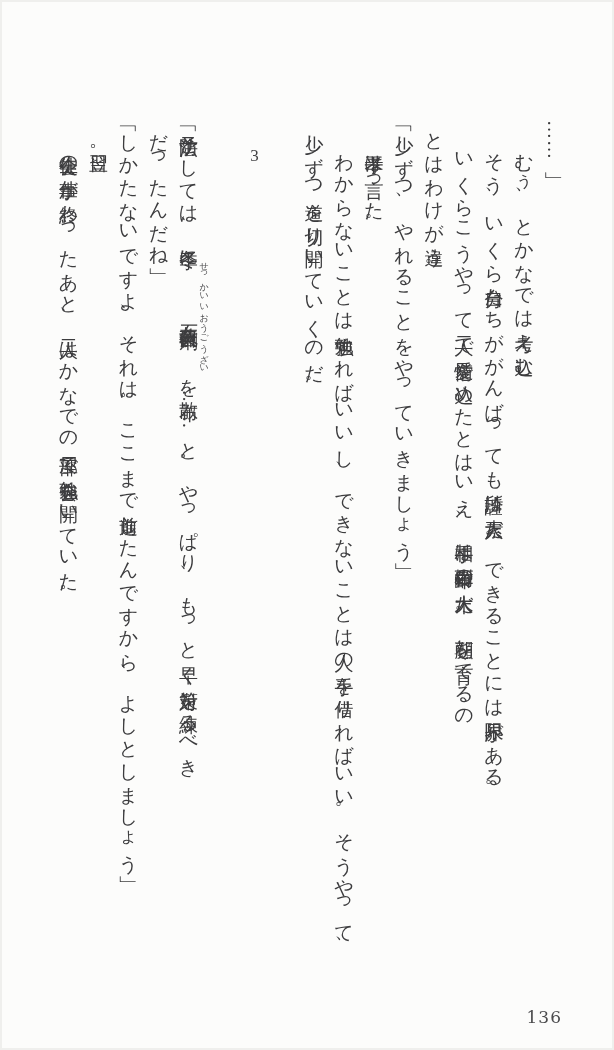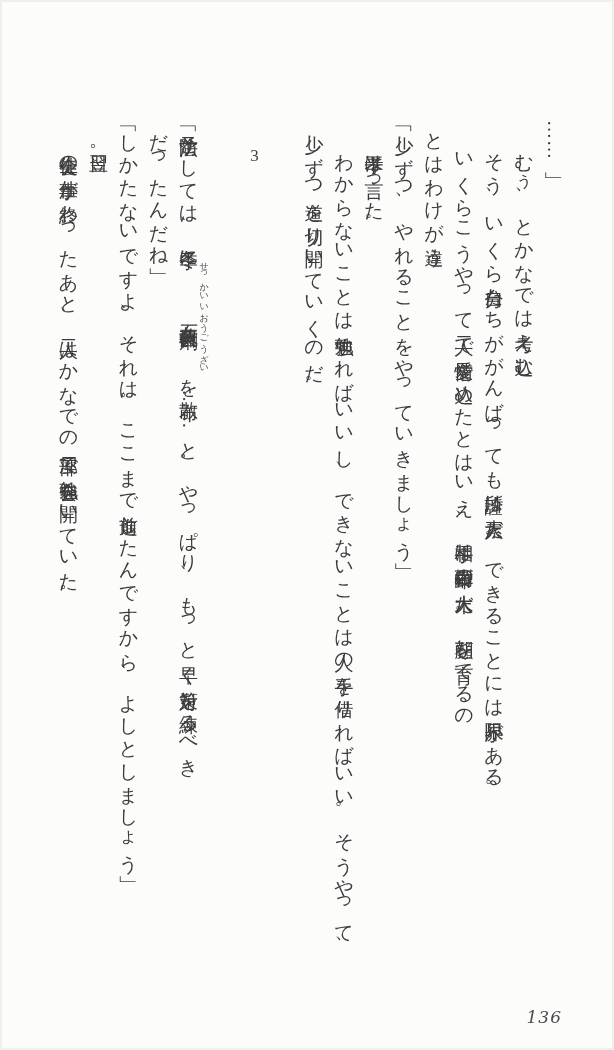--- a/index.html
+++ b/index.html
@@ -52,21 +52,20 @@
   rt {
     font-size: 9px;
     letter-spacing: 0;
     color: #4a4a4c;
   }
   .page-number {
     position: absolute;
     right: 50px;
     bottom: 21px;
     font-family: "DejaVu Serif", "Liberation Serif", serif;
-    font-style: italic;
     font-size: 17px;
     color: #4b4b4d;
     letter-spacing: 1px;
   }
 </style>
 </head>
 <body>
 
 <div class="page">
 

